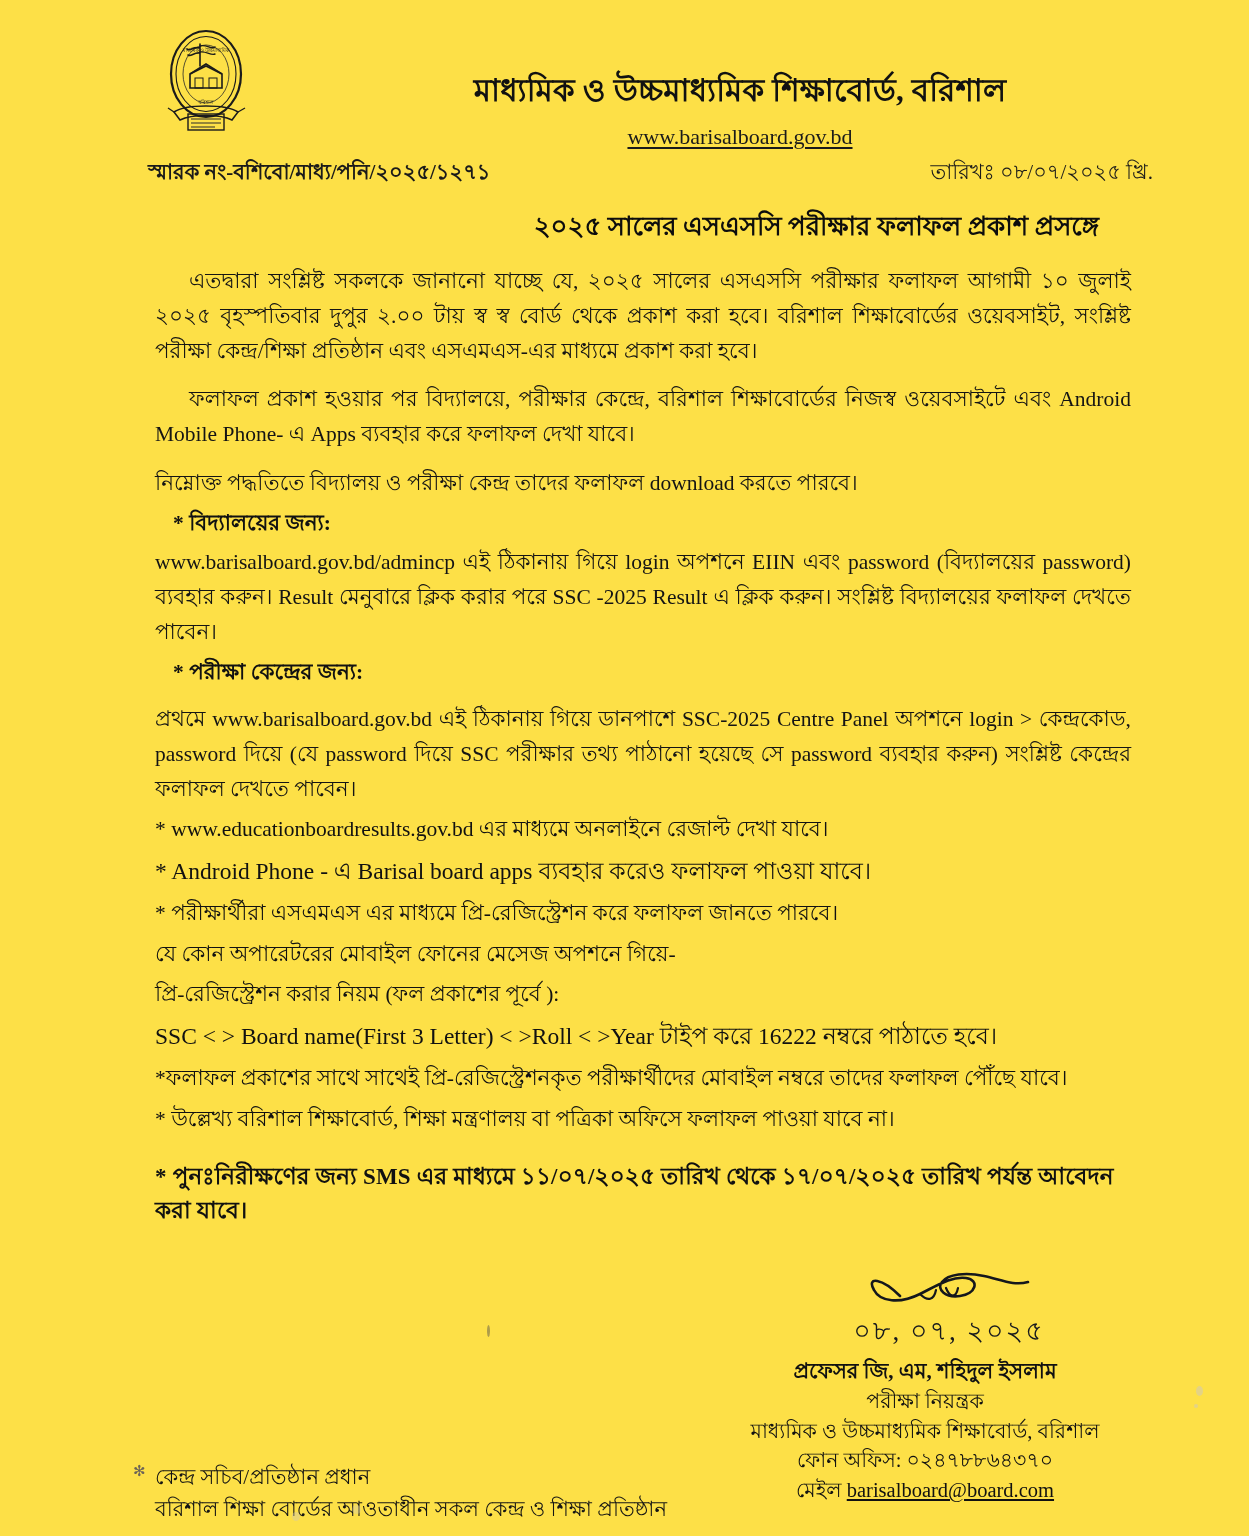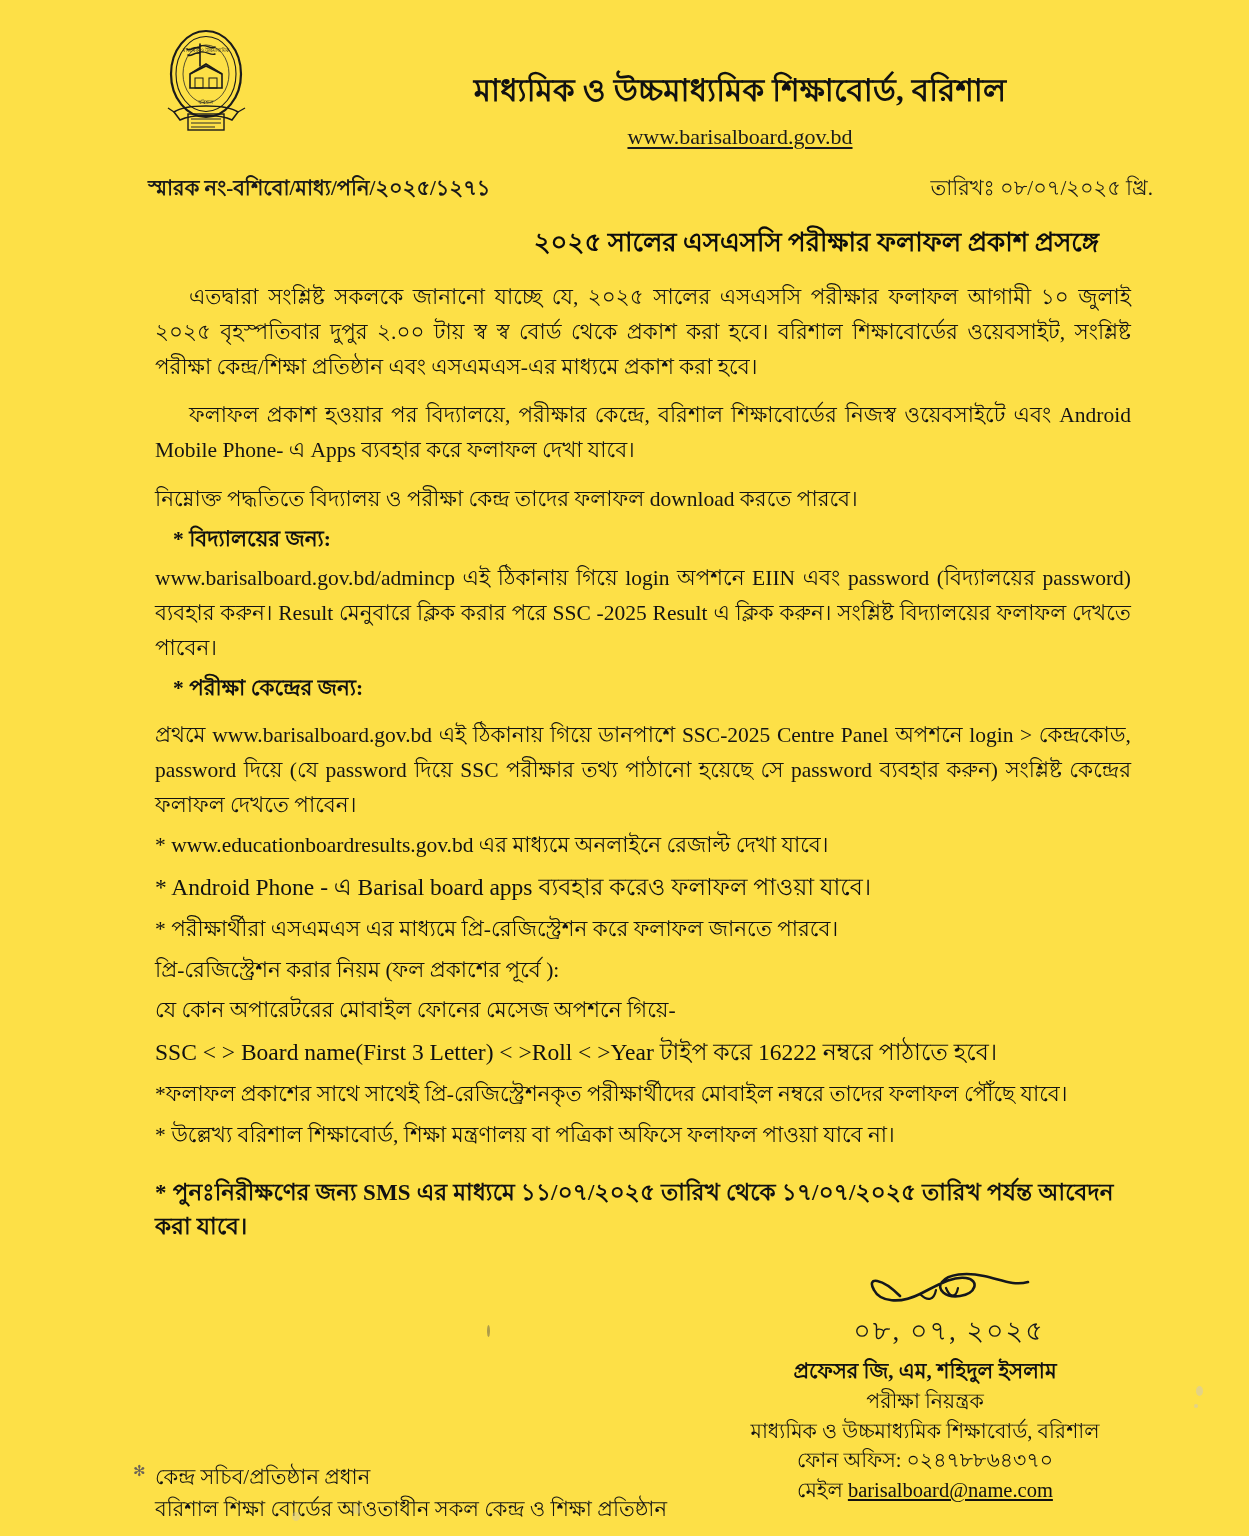--- a/index.html
+++ b/index.html
@@ -55,21 +55,21 @@
     text-align: center;
     font-size: 22px;
     color: #1a1a1a;
     text-decoration: underline;
     text-underline-offset: 3px;
   }
 
   .memoline {
     position: relative;
     height: 40px;
-    margin-top: 24px;
+    margin-top: 8px;
   }
   .memo-no {
     position: absolute;
     left: 148px;
     top: 0;
     font-size: 21px;
     font-weight: 600;
     color: #1a1a1a;
   }
   .memo-date {
@@ -246,23 +246,23 @@
 
     <p class="para gap">প্রথমে www.barisalboard.gov.bd এই ঠিকানায় গিয়ে ডানপাশে SSC-2025 Centre Panel অপশনে login &gt; কেন্দ্রকোড, password দিয়ে  (যে password দিয়ে SSC পরীক্ষার তথ্য পাঠানো হয়েছে সে password ব্যবহার করুন) সংশ্লিষ্ট কেন্দ্রের ফলাফল দেখতে পাবেন।</p>
 
     <p class="bulletline gap">*  www.educationboardresults.gov.bd  এর মাধ্যমে অনলাইনে রেজাল্ট দেখা যাবে।</p>
 
     <p class="bulletline larger gap">*  Android Phone - এ Barisal board apps ব্যবহার করেও ফলাফল পাওয়া যাবে।</p>
 
 
     <p class="bulletline gap">*  পরীক্ষার্থীরা এসএমএস এর মাধ্যমে প্রি-রেজিস্ট্রেশন করে ফলাফল জানতে পারবে।</p>
 
+    <p class="bulletline">যে কোন অপারেটরের মোবাইল ফোনের মেসেজ অপশনে গিয়ে-</p>
+
     <p class="bulletline gap">প্রি-রেজিস্ট্রেশন করার নিয়ম (ফল প্রকাশের পূর্বে ):</p>
-
-    <p class="bulletline">যে কোন অপারেটরের মোবাইল ফোনের মেসেজ অপশনে গিয়ে-</p>
 
     <p class="bulletline larger">SSC &lt; &gt; Board name(First 3 Letter) &lt; &gt;Roll &lt; &gt;Year টাইপ করে 16222 নম্বরে পাঠাতে হবে।</p>
 
 
     <p class="bulletline">*ফলাফল প্রকাশের সাথে সাথেই প্রি-রেজিস্ট্রেশনকৃত পরীক্ষার্থীদের মোবাইল নম্বরে তাদের ফলাফল পৌঁছে যাবে।</p>
 
     <p class="bulletline gap">*  উল্লেখ্য বরিশাল শিক্ষাবোর্ড, শিক্ষা মন্ত্রণালয় বা পত্রিকা অফিসে ফলাফল পাওয়া যাবে না।</p>
 
     <p class="sms-line">*  পুনঃনিরীক্ষণের জন্য SMS এর মাধ্যমে ১১/০৭/২০২৫ তারিখ থেকে ১৭/০৭/২০২৫ তারিখ পর্যন্ত আবেদন করা যাবে।</p>
   </div>
@@ -272,21 +272,21 @@
       <svg width="300" height="56" viewBox="0 0 300 56">
         <path d="M130 28 C112 10 96 8 104 22 C110 34 130 36 150 26 C168 17 182 8 196 10 C210 12 206 26 190 28 C176 30 166 22 172 14 C178 6 196 4 214 8 C232 12 244 18 258 14" fill="none" stroke="#15171c" stroke-width="2.6" stroke-linecap="round"></path>
         <path d="M150 26 C158 34 164 32 166 22 M176 20 C180 30 186 30 188 20" fill="none" stroke="#15171c" stroke-width="2.2" stroke-linecap="round"></path>
       </svg>
     </div>
     <div class="sigdate">০৮, ০৭, ২০২৫</div>
     <div class="signame">প্রফেসর জি, এম, শহিদুল ইসলাম</div>
     <div class="sigrole">পরীক্ষা নিয়ন্ত্রক</div>
     <div class="sigorg">মাধ্যমিক ও উচ্চমাধ্যমিক শিক্ষাবোর্ড, বরিশাল</div>
     <div class="sigphone">ফোন অফিস: ০২৪৭৮৮৬৪৩৭০</div>
-    <div class="sigmail"><span>মেইল </span><u>barisalboard@name.com</u></div>
+    <div class="sigmail"><span>মেইল </span><u>barisalboard@board.com</u></div>
   </div>
 
   <div class="footer">
     <span class="star">✻</span>
     <div class="ftitle">কেন্দ্র সচিব/প্রতিষ্ঠান প্রধান</div>
     <div class="fsub">বরিশাল শিক্ষা বোর্ডের আওতাধীন সকল কেন্দ্র ও শিক্ষা প্রতিষ্ঠান</div>
   </div>
 
   <div class="speck" style="left:1196px;top:1386px;width:7px;height:10px;"></div>
   <div class="speck" style="left:1194px;top:1404px;width:4px;height:4px;"></div>

